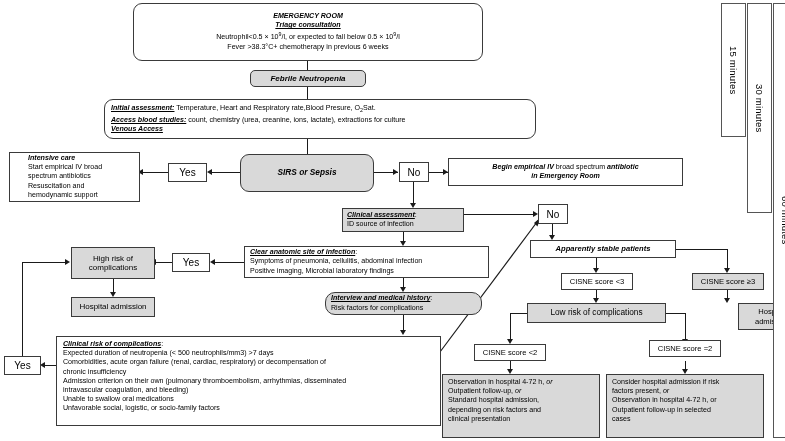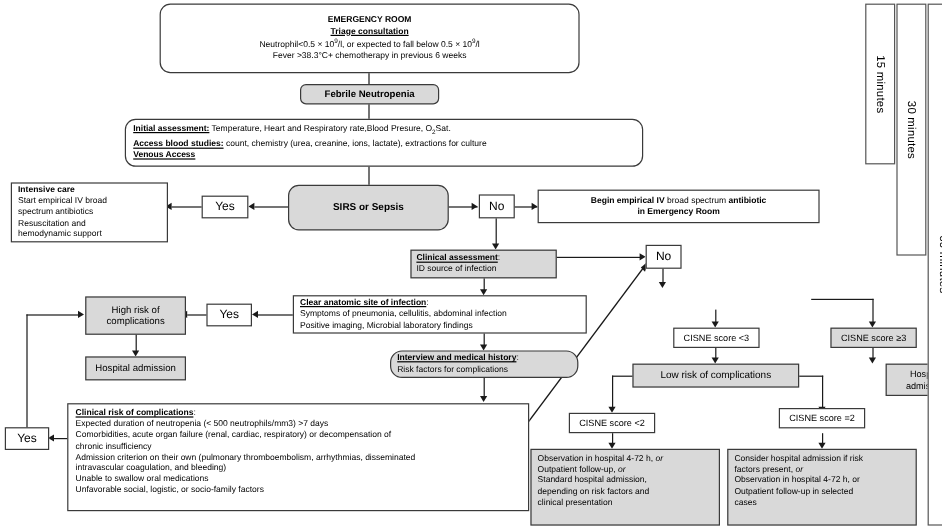--- a/index.html
+++ b/index.html
@@ -29,21 +29,21 @@
   }
   .node.left{text-align:left;align-items:flex-start;}
   .grey{background:#d9d9d9;}
   .round{border-radius:9px;}
   .round-sm{border-radius:5px;}
 
   .ln{display:block;width:100%;}
   .ln.l{text-align:left;}
   .ln.c{text-align:center;}
   .u{text-decoration:underline;}
-  .b{font-weight:bold;}
+  .b{font-weight:bold;font-style:italic;}
   .i{font-style:italic;}
 
   
   .mini{
     position:absolute;
     box-sizing:border-box;
     border:1.2px solid #3a3a3a;
     background:#fff;
     font-size:10px;
     display:flex;align-items:center;justify-content:center;
@@ -115,21 +115,21 @@
   </div>
 
   <div class="hline" style="left:212px;top:172px;width:28px;"></div>
   <div class="arw left" style="left:207px;top:169px;"></div>
   <div class="mini" style="left:168px;top:163px;width:39px;height:19px;">
     <span>Yes</span>
   </div>
   <div class="hline" style="left:143px;top:172px;width:25px;"></div>
   <div class="arw left" style="left:138px;top:169px;"></div>
 
-  <div class="node left" style="left:9px;top:152px;width:131px;height:50px;padding:3px 5px;">
+  <div class="node left" style="left:9px;top:152px;width:131px;height:50px;padding:3px 18px;">
     <span class="ln l b">Intensive care</span>
     <span class="ln l">Start empirical IV broad</span>
     <span class="ln l">spectrum antibiotics</span>
     <span class="ln l">Resuscitation and</span>
     <span class="ln l">hemodynamic support</span>
   </div>
 
   <div class="hline" style="left:374px;top:172px;width:24px;"></div>
   <div class="arw right" style="left:393px;top:169px;"></div>
   <div class="mini" style="left:399px;top:162px;width:30px;height:20px;">
@@ -214,20 +214,23 @@
   <div class="hline" style="left:45px;top:365px;width:11px;"></div>
   <div class="arw left" style="left:40px;top:362px;"></div>
   <div class="mini" style="left:4px;top:356px;width:37px;height:19px;">
     <span>Yes</span>
   </div>
 
   <div class="vline" style="left:22px;top:262px;height:94px;"></div>
   <div class="hline" style="left:22px;top:262px;width:44px;"></div>
   <div class="arw right" style="left:65px;top:259px;"></div>
 
+  <div class="node" style="left:530px;top:240px;width:146px;height:18px;">
+    <span class="ln c b" style="font-size:7.6px;">Apparently stable patients</span>
+  </div>
 
   <div class="vline" style="left:596px;top:258px;height:11px;"></div>
   <div class="arw down" style="left:593px;top:268px;"></div>
 
   <div class="hline" style="left:676px;top:249px;width:52px;"></div>
   <div class="vline" style="left:727px;top:249px;height:20px;"></div>
   <div class="arw down" style="left:724px;top:268px;"></div>
 
   <div class="node" style="left:561px;top:273px;width:72px;height:17px;">
     <span class="ln c" style="font-size:7.6px;">CISNE score &lt;3</span>

